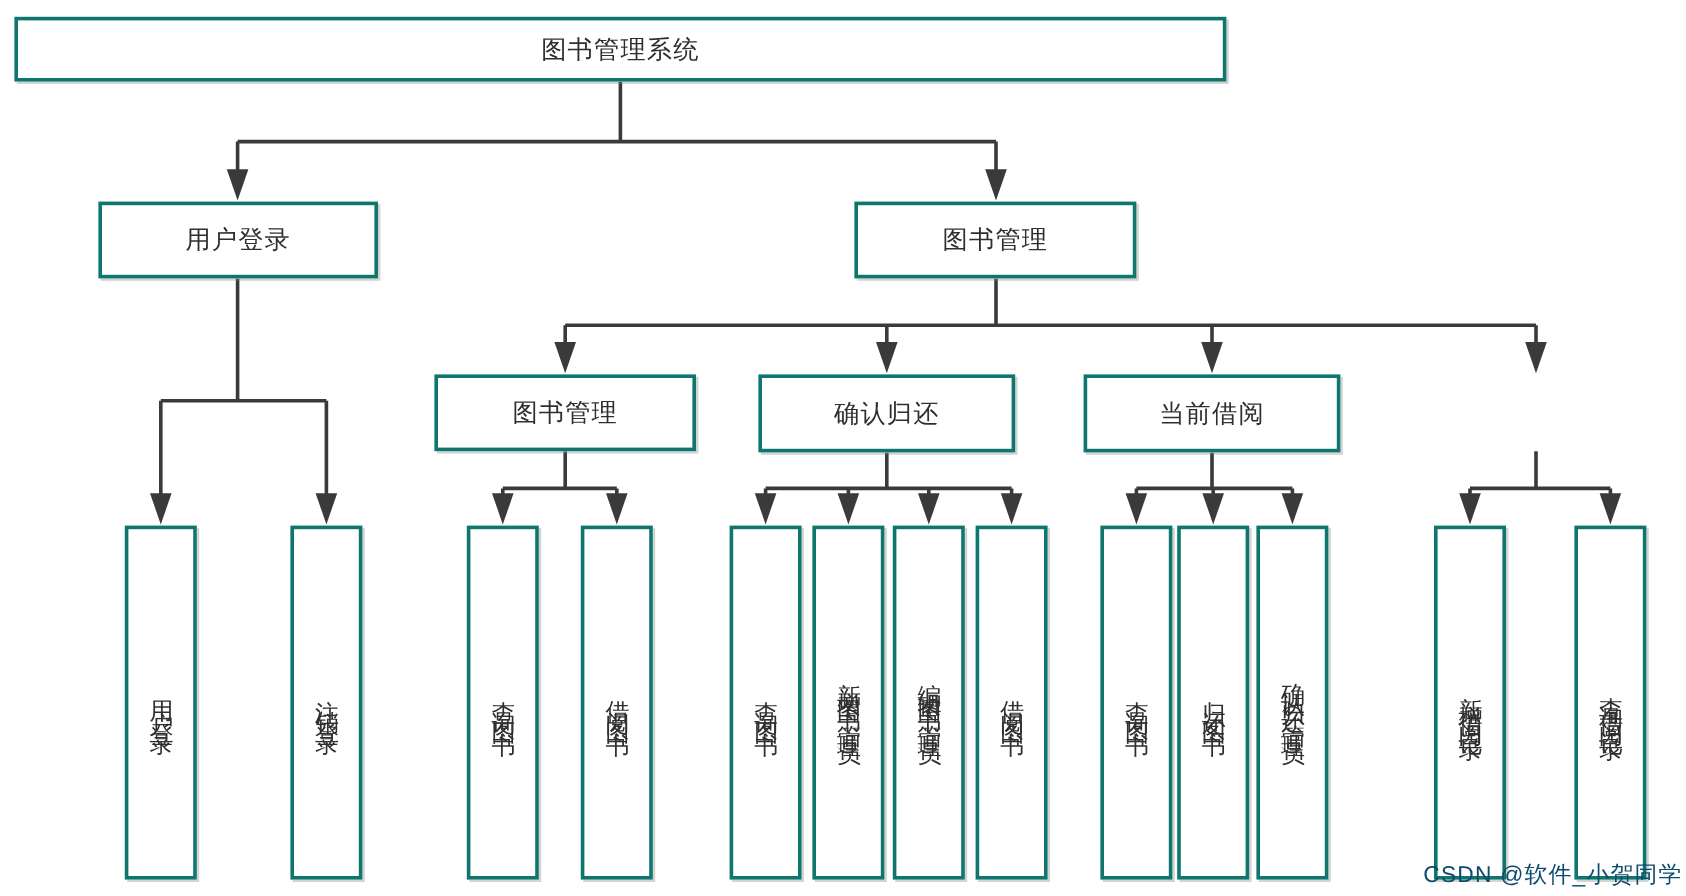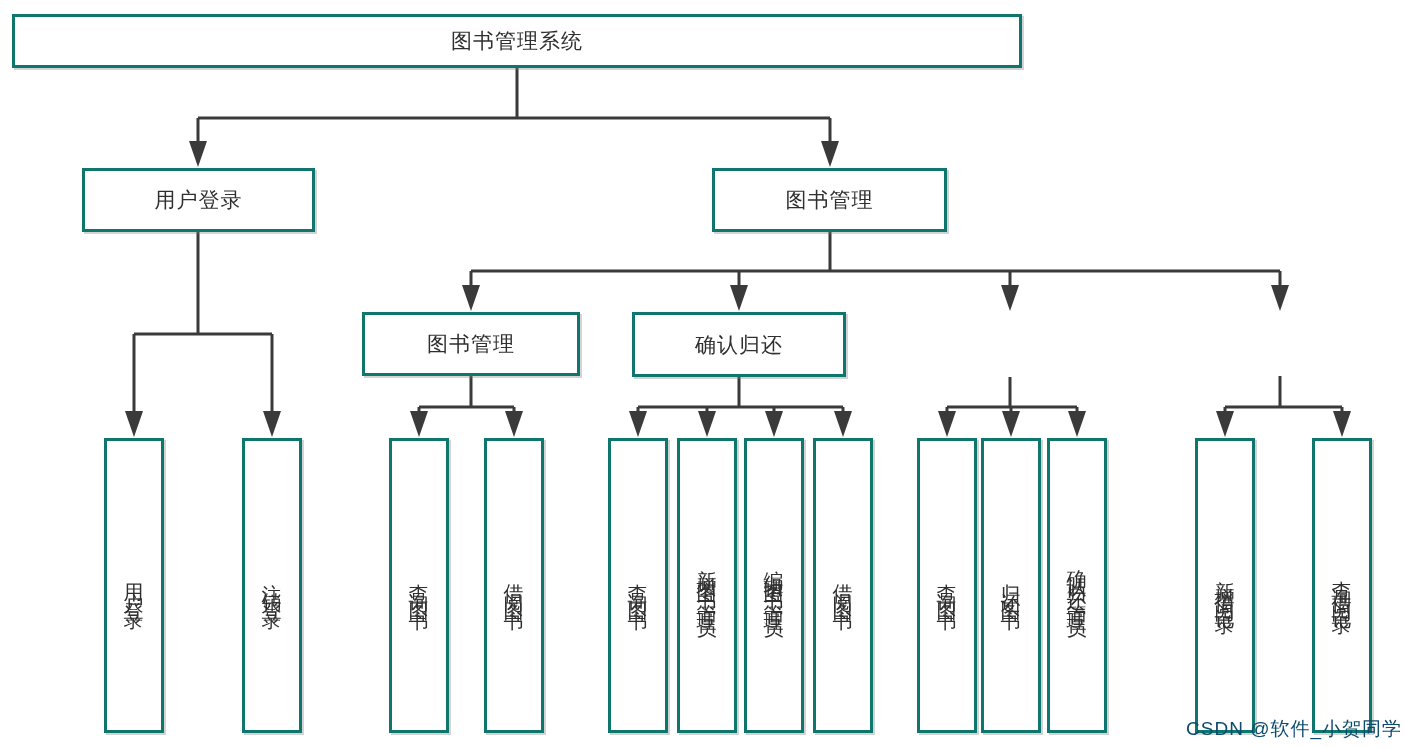--- a/index.html
+++ b/index.html
@@ -126,20 +126,21 @@
     </g>
   </svg>
 
   <div class="node h" style="left:12px; top:14px; width:1010px; height:54px;">图书管理系统</div>
 
   <div class="node h" style="left:82px; top:168px; width:233px; height:64px;">用户登录</div>
   <div class="node h" style="left:712px; top:168px; width:235px; height:64px;">图书管理</div>
 
   <div class="node h" style="left:362px; top:312px; width:218px; height:64px;">图书管理</div>
   <div class="node h" style="left:632px; top:312px; width:214px; height:65px;">确认归还</div>
+  <div class="node h" style="left:903px; top:312px; width:214px; height:65px;">当前借阅</div>
 
   <div class="node v" style="left:104px;">
     <span class="vtext">用户登录</span>
   </div>
   <div class="node v" style="left:242px;">
     <span class="vtext">注销登录</span>
   </div>
 
   <div class="node v" style="left:389px;">
     <span class="vtext">查询图书</span>

